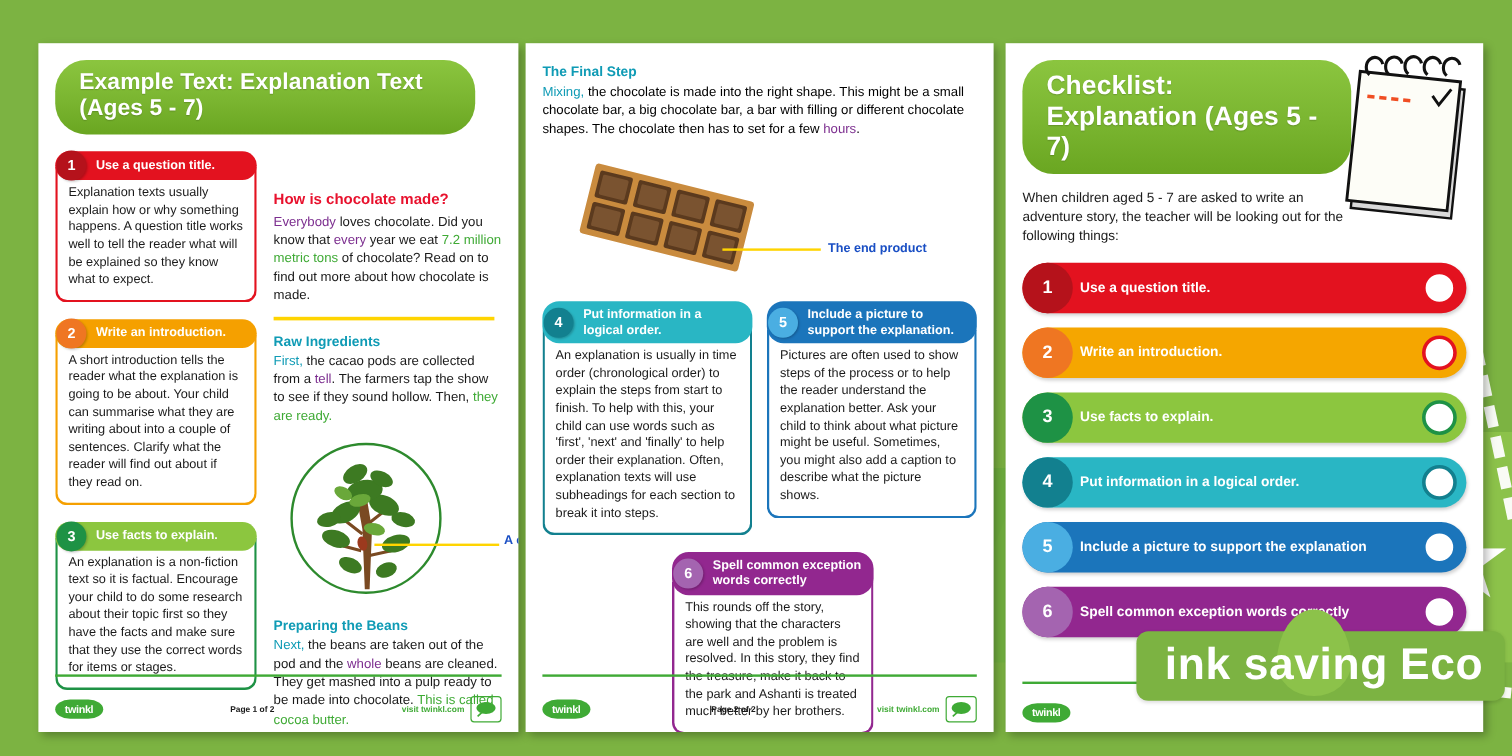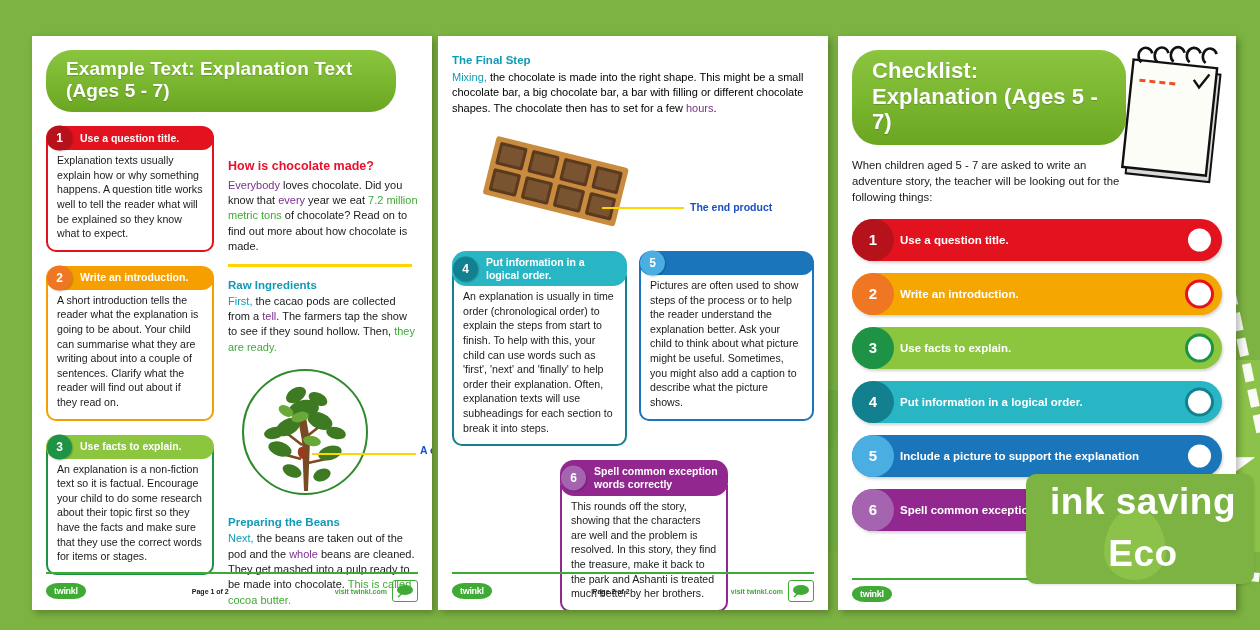--- a/index.html
+++ b/index.html
@@ -173,21 +173,21 @@
     background: #ffffff; border: 3px solid;
   }
 
   
   .notepad { position: absolute; right: 6px; top: 4px; width: 112px; height: 150px; }
 
   
   .footer {
     position: absolute; left: 14px; right: 14px; bottom: 8px;
     border-top: 2px solid #3faa35;
-    padding-top: 6px;
+    padding-top: 16px;
     display: flex; align-items: center; justify-content: space-between;
   }
   .foot-page { font-size: 7px; font-weight: bold; color: #1a1a1a; }
   .foot-visit { font-size: 7px; font-weight: bold; color: #3faa35; }
   .foot-right { display: flex; align-items: center; gap: 5px; }
   .twinkl-logo {
     font-size: 9px; font-weight: bold; color: #ffffff;
     background: #3faa35; border-radius: 14px/9px;
     padding: 3px 8px; letter-spacing: -.3px;
   }
@@ -202,21 +202,20 @@
     position: absolute; right: 6px; bottom: 46px;
     z-index: 6;
     background: #7cb342;
     border-radius: 10px;
     padding: 7px 18px 9px 24px;
     color: #ffffff;
     font-size: 37px; font-weight: bold;
     letter-spacing: .5px;
     display: flex; align-items: center; gap: 10px;
     box-shadow: 0 1px 3px rgba(0,0,0,.12);
-    flex-direction: column;
   }
   .eco-leaf {
     position: absolute; left: 50%; transform: translateX(-36px);
     width: 62px; height: 72px; bottom: 4px;
     background: #8cc24a;
     border-radius: 50% 50% 50% 50% / 62% 62% 38% 38%;
     z-index: -1;
   }
 </style>
 </head>
@@ -379,20 +378,21 @@
         <div class="card">
           <div class="card-head" style="background: rgb(41, 182, 196);">
             <div class="card-num" style="background: rgb(18, 128, 143);">4</div>
             <span>Put information in a logical order.</span>
           </div>
           <div class="card-body" style="border-color: rgb(18, 128, 143);">An explanation is usually in time order (chronological order) to explain the steps from start to finish. To help with this, your child can use words such as 'first', 'next' and 'finally' to help order their explanation. Often, explanation texts will use subheadings for each section to break it into steps.</div>
         </div>
         <div class="card">
           <div class="card-head" style="background: rgb(27, 117, 187);">
             <div class="card-num" style="background: rgb(74, 174, 226);">5</div>
+            <span>Include a picture to support the explanation.</span>
           </div>
           <div class="card-body" style="border-color: rgb(27, 117, 187);">Pictures are often used to show steps of the process or to help the reader understand the explanation better. Ask your child to think about what picture might be useful. Sometimes, you might also add a caption to describe what the picture shows.</div>
         </div>
       </div>
   <div class="p2-card6" id="p2-card6">
         <div class="card">
           <div class="card-head" style="background: rgb(146, 39, 143);">
             <div class="card-num" style="background: rgb(164, 100, 176);">6</div>
             <span>Spell common exception words correctly</span>
           </div>

